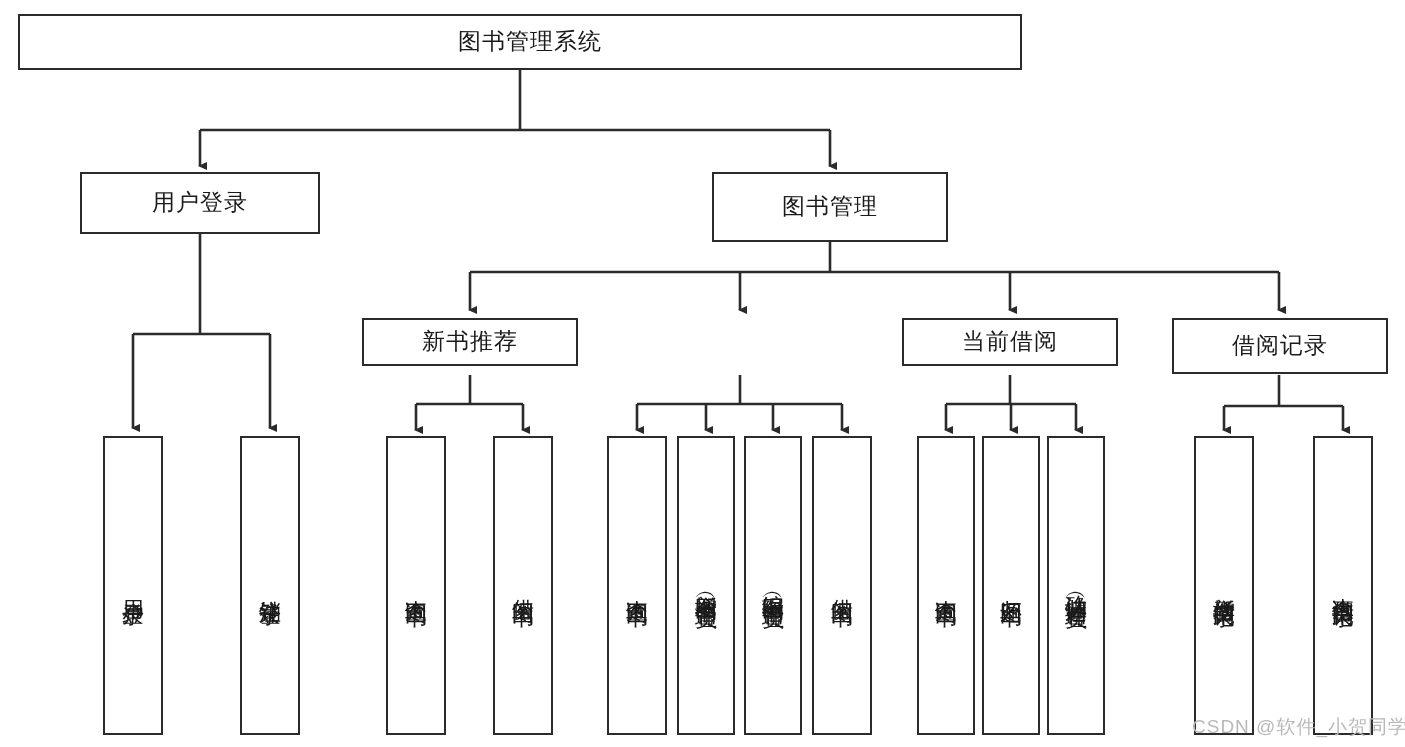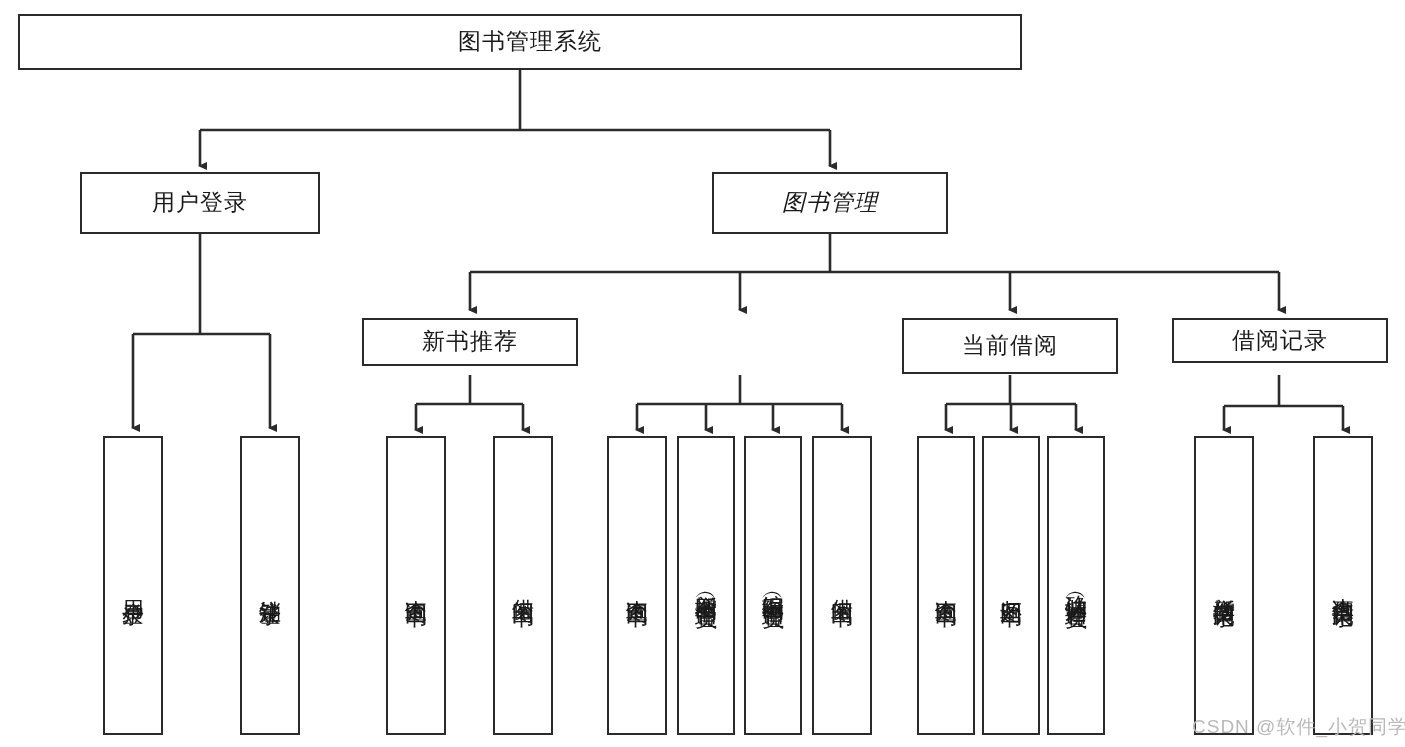--- a/index.html
+++ b/index.html
@@ -122,31 +122,31 @@
     </g>
   </svg>
 
   <div class="node horizontal" style="left:18px; top:14px; width:1004px; height:56px;padding-left:20px;">
     <span class="label">图书管理系统</span>
   </div>
 
   <div class="node horizontal" style="left:80px; top:172px; width:240px; height:62px;">
     <span class="label">用户登录</span>
   </div>
-  <div class="node horizontal" style="left:712px; top:172px; width:236px; height:62px;font-style:italic;">
+  <div class="node horizontal" style="left:712px; top:172px; width:236px; height:70px;">
     <span class="label">图书管理</span>
   </div>
 
   <div class="node horizontal" style="left:362px; top:318px; width:216px; height:48px;">
     <span class="label">新书推荐</span>
   </div>
-  <div class="node horizontal" style="left:902px; top:318px; width:216px; height:56px;">
+  <div class="node horizontal" style="left:902px; top:318px; width:216px; height:48px;">
     <span class="label">当前借阅</span>
   </div>
-  <div class="node horizontal" style="left:1172px; top:318px; width:216px; height:45px;">
+  <div class="node horizontal" style="left:1172px; top:318px; width:216px; height:56px;">
     <span class="label">借阅记录</span>
   </div>
 
   <div class="node vertical" style="left:103px; top:436px; width:60px; height:299px;">
     <span class="label">用户登录</span>
   </div>
   <div class="node vertical" style="left:240px; top:436px; width:60px; height:299px;">
     <span class="label">注销登录</span>
   </div>
 

